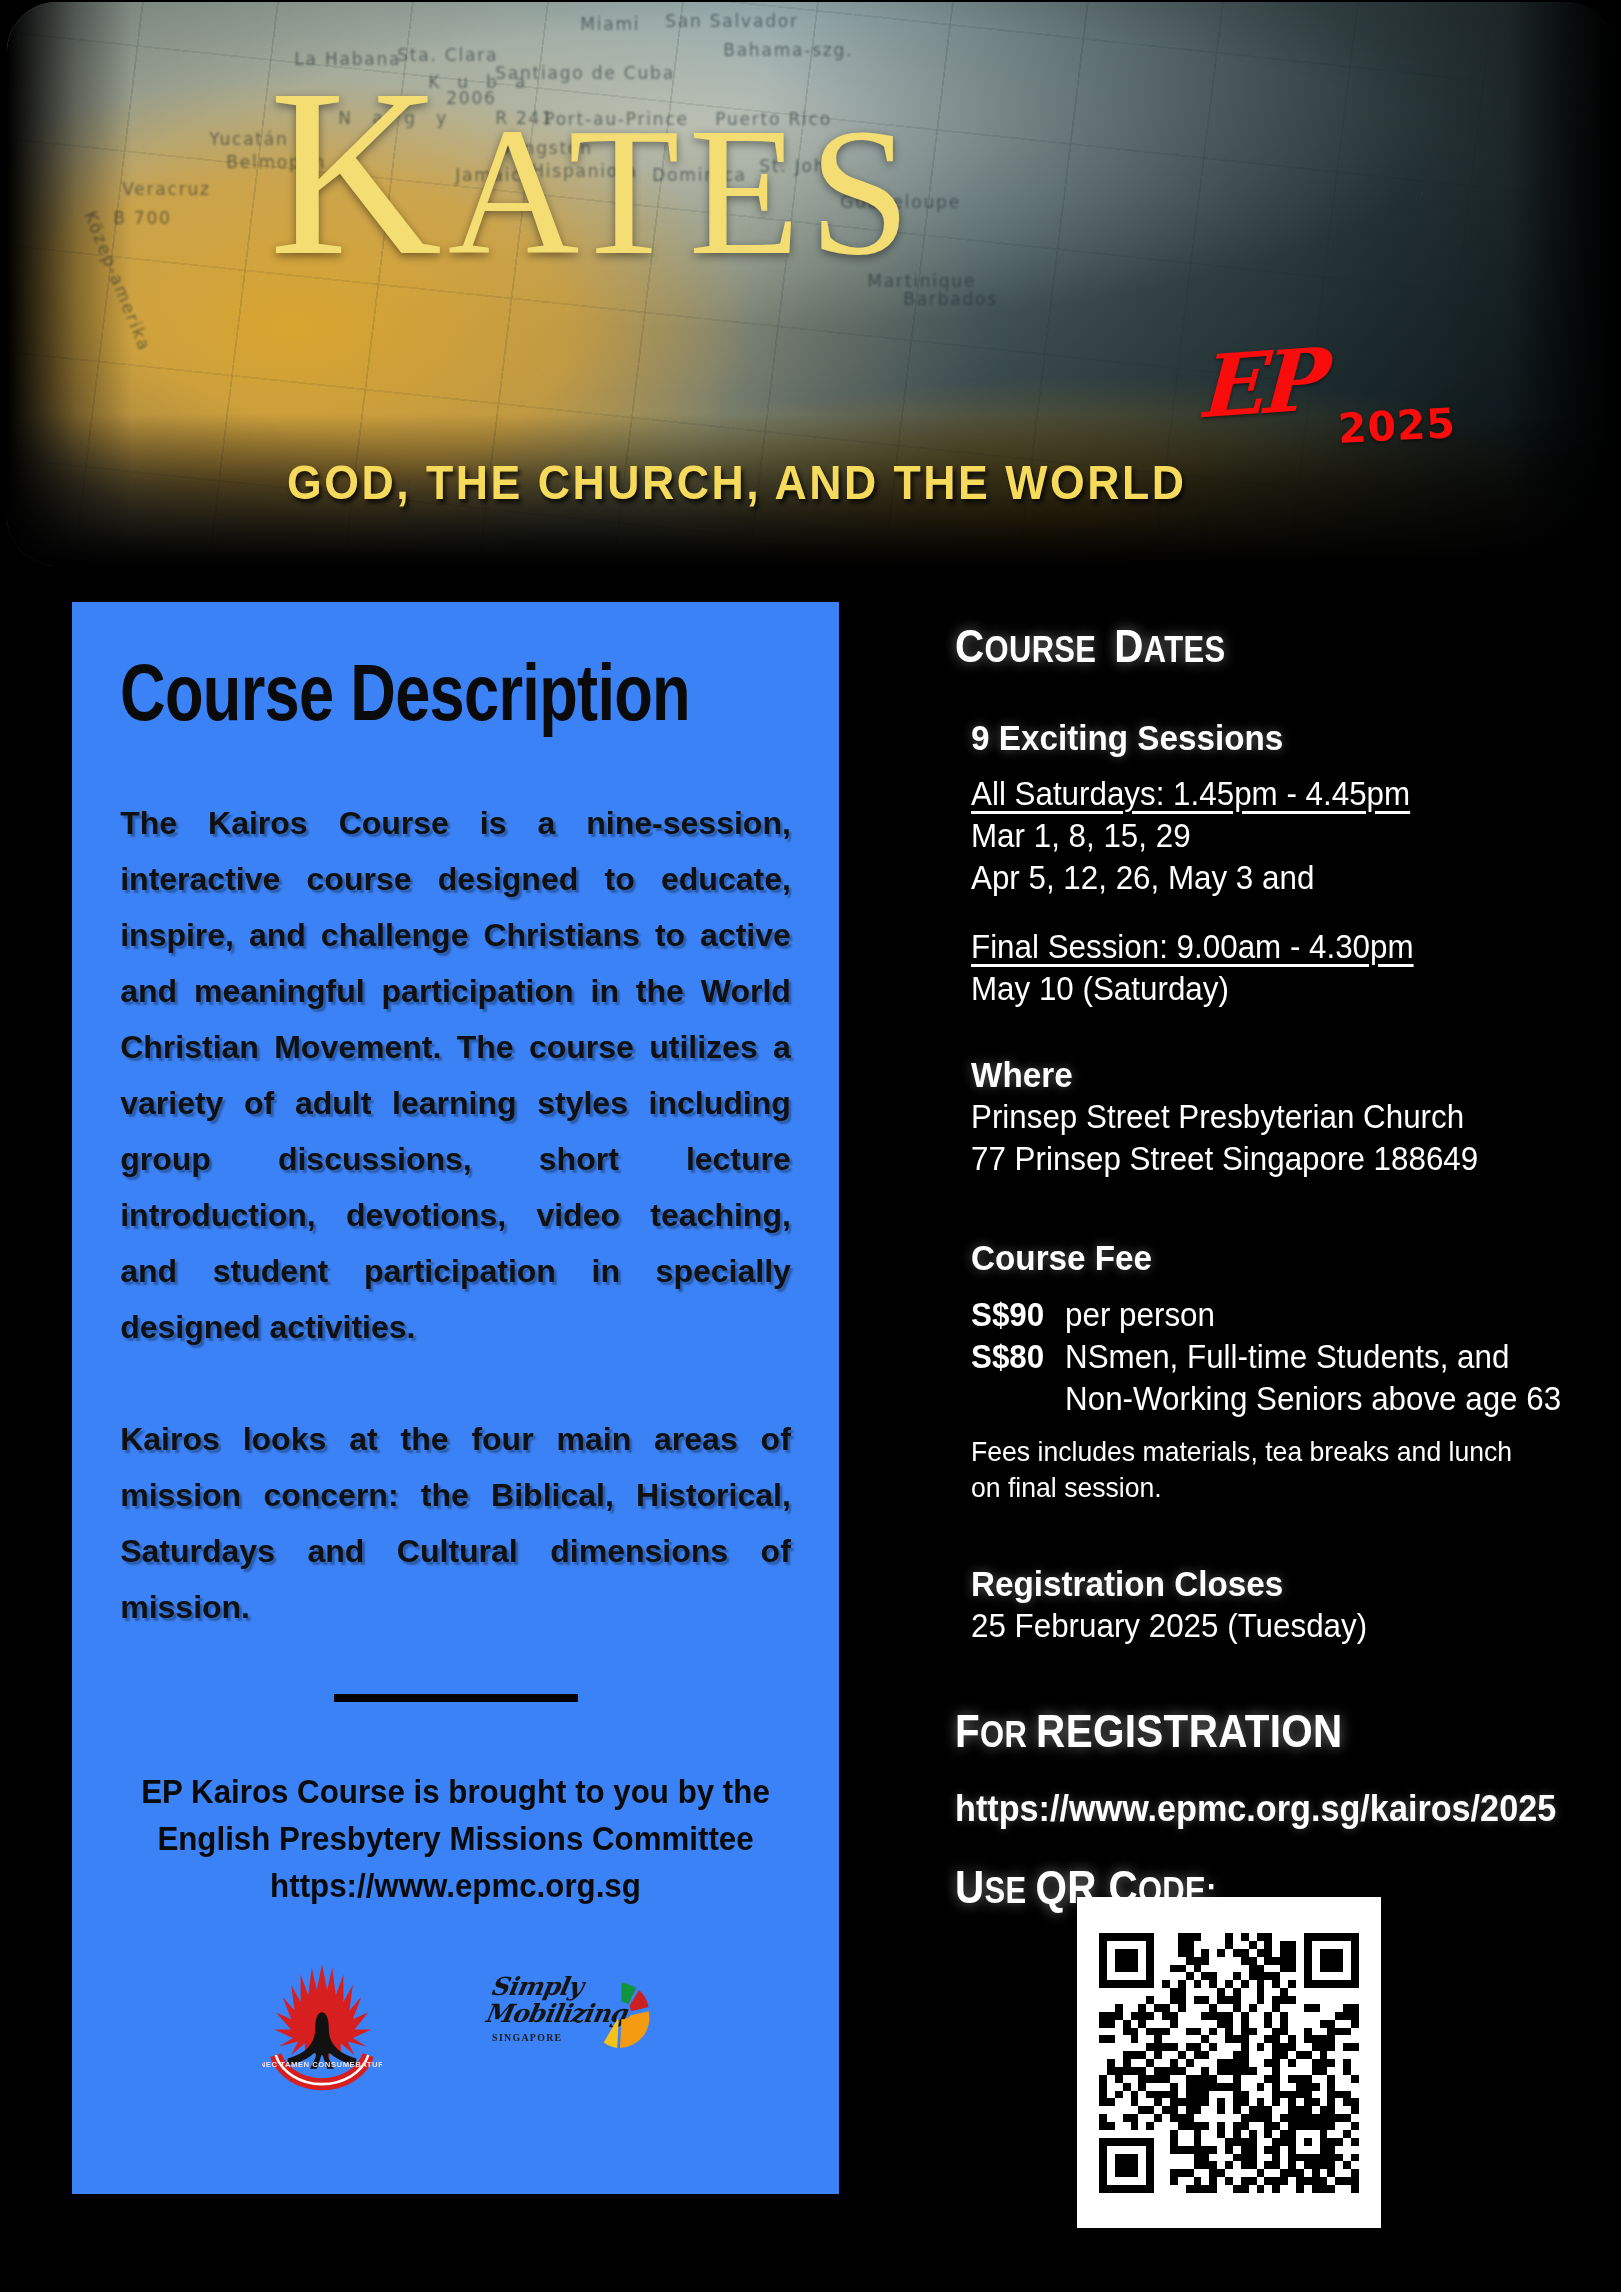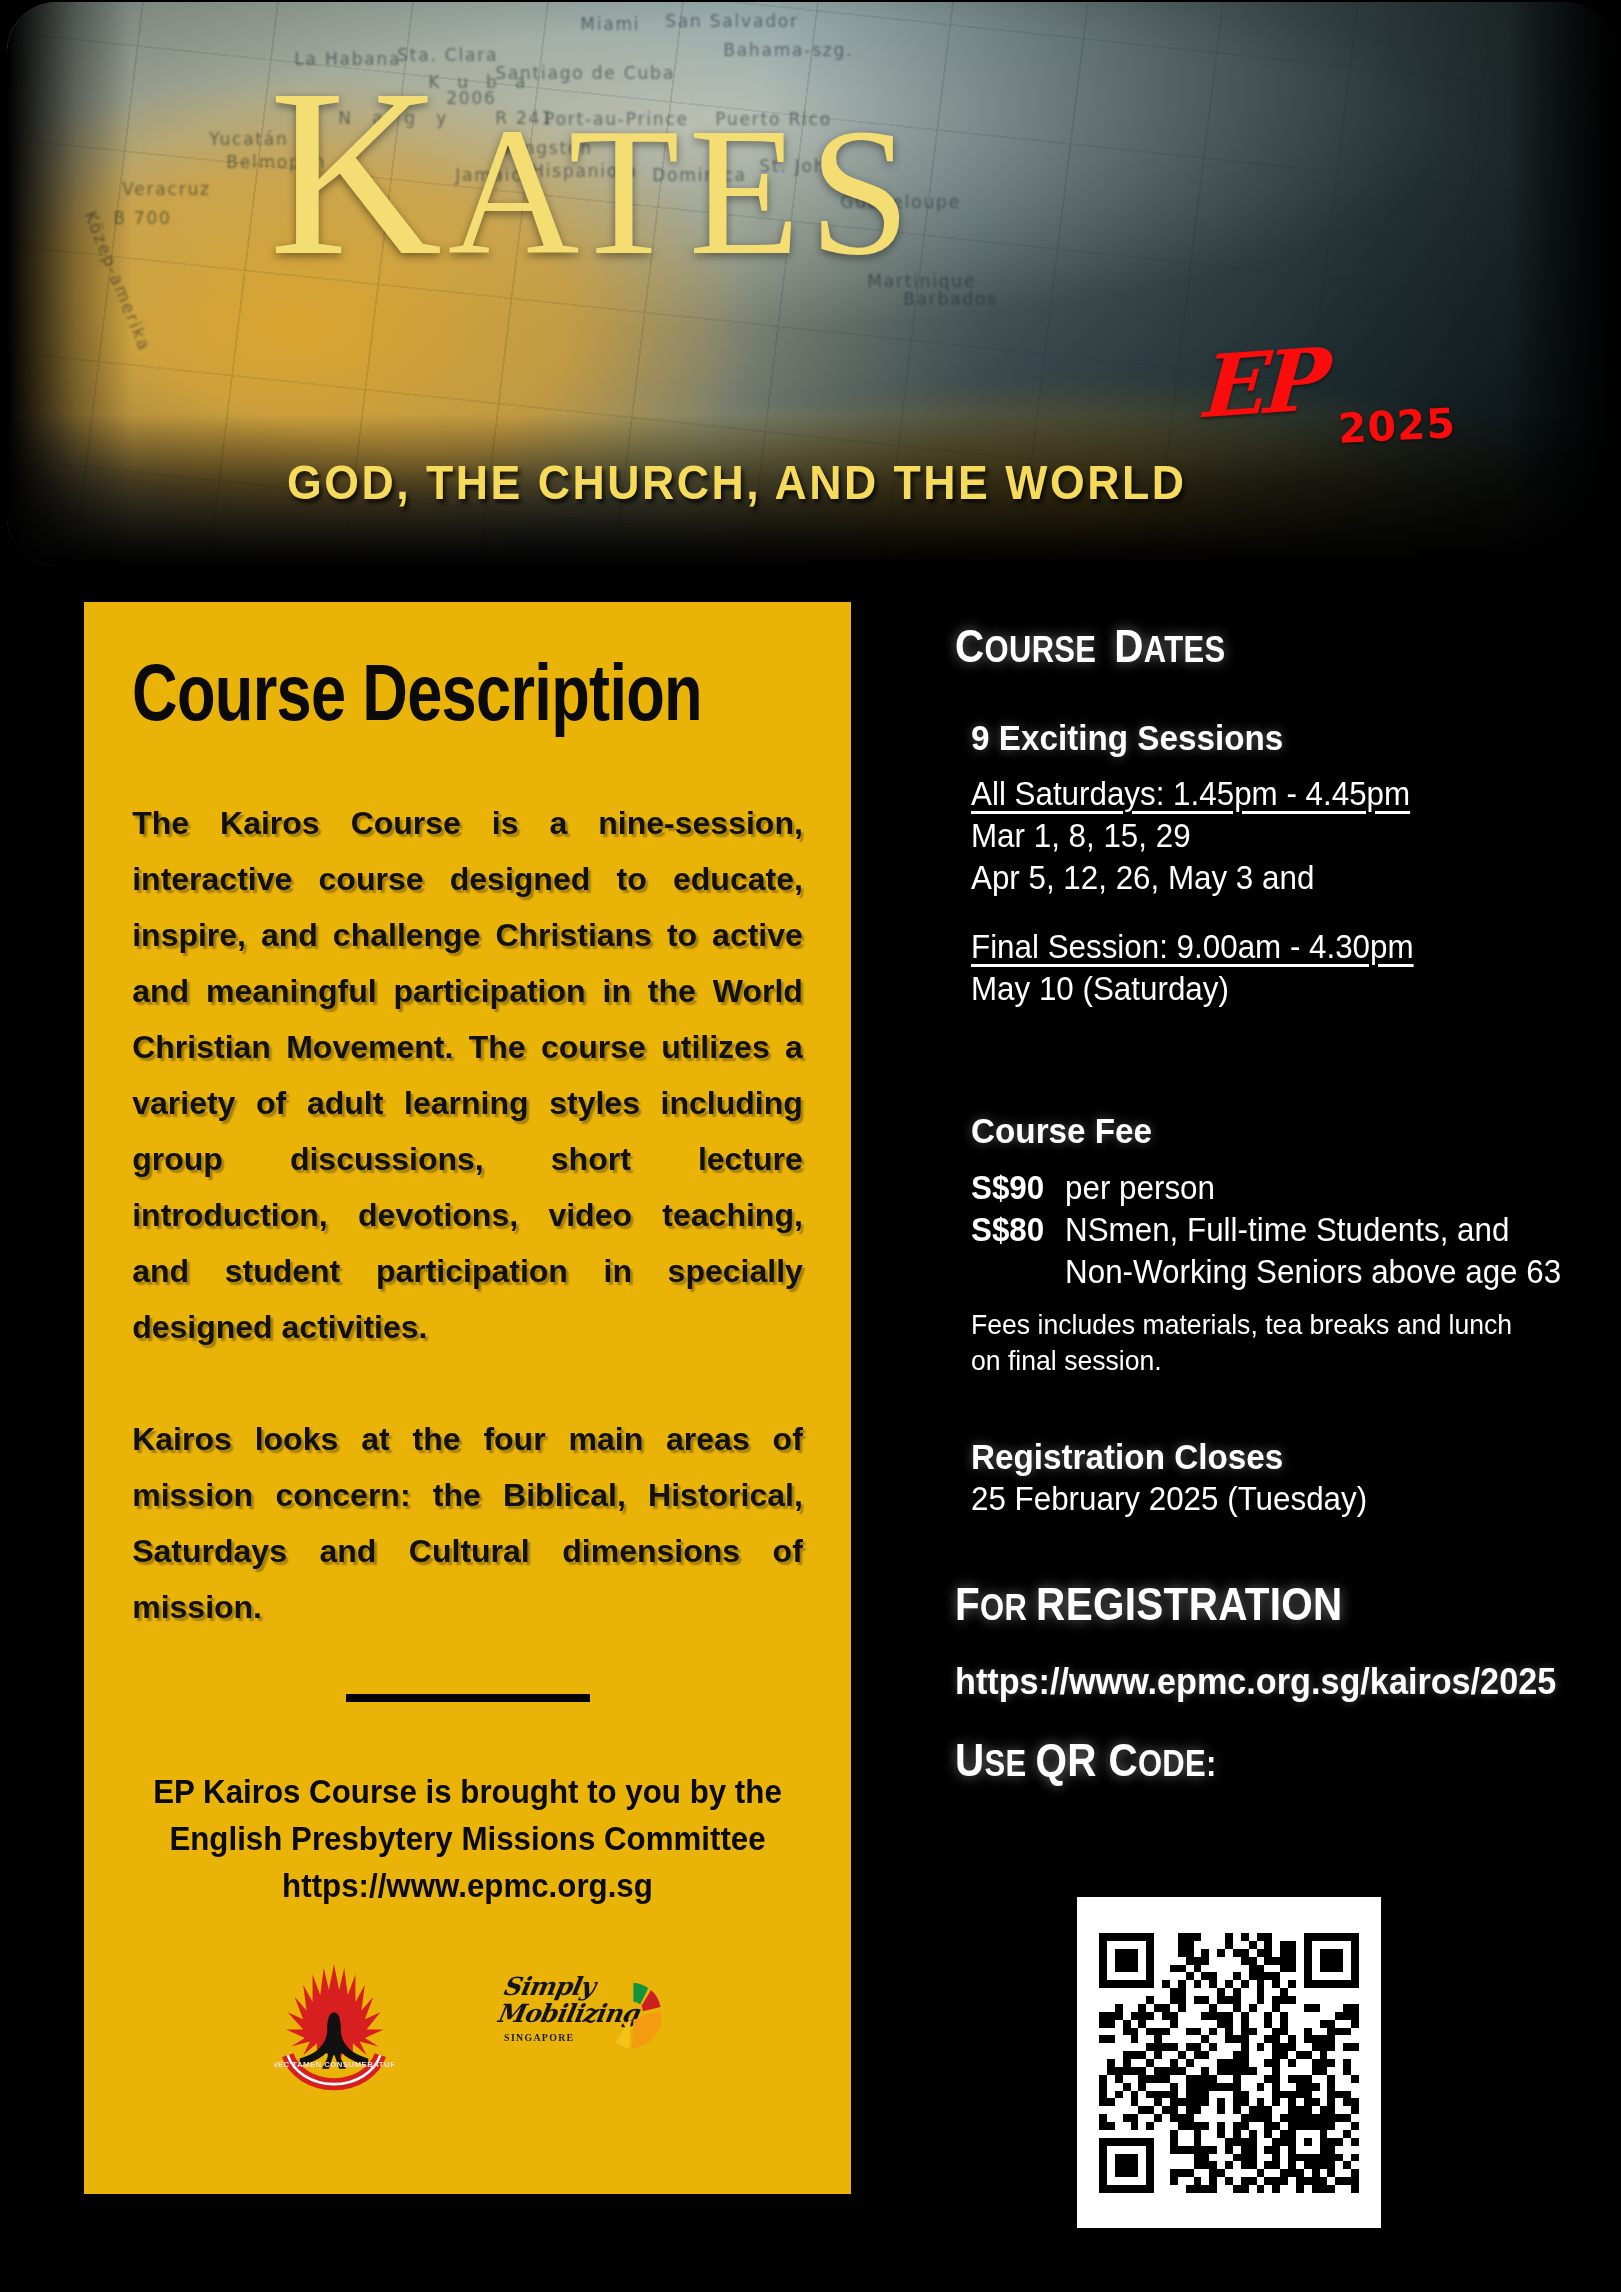--- a/index.html
+++ b/index.html
@@ -170,25 +170,25 @@
     color: #f5da5c;
     text-shadow: 2.7px 3.6px 4.5px rgba(0,0,0,.75);
     transform: scaleX(0.93);
     transform-origin: left center;
     white-space: nowrap;
   }
 
   
   .desc-panel {
     position: absolute;
-    left: 84px;
+    left: 72px;
     top: 602px;
     width: 767px;
     height: 1592px;
-    background: #eab308;
+    background: #3b82f6;
   }
   .desc-inner {
     padding: 38px 41px 0 41px;
   }
   .desc-title {
     font-family: "Liberation Sans Narrow", "Liberation Sans", sans-serif;
     font-weight: 700;
     font-size: 79px;
     line-height: 1;
     color: #0a0a0a;
@@ -476,20 +476,25 @@
       <div class="line u">All Saturdays: 1.45pm - 4.45pm</div>
       <div class="line">Mar 1, 8, 15, 29</div>
       <div class="line">Apr 5, 12, 26, May 3 and</div>
       <div class="gap-m"></div>
       <div class="line u">Final Session: 9.00am - 4.30pm </div>
       <div class="line">May 10 (Saturday)</div>
     </div>
 
     <div class="gap-l"></div>
 
+    <div class="block">
+      <div class="sub-head">Where</div>
+      <div class="line">Prinsep Street Presbyterian Church</div>
+      <div class="line">77 Prinsep Street Singapore 188649</div>
+    </div>
 
     <div class="gap-xl"></div>
 
     <div class="block">
       <div class="sub-head">Course Fee</div>
       <div class="gap-s"></div>
       <div class="line fee-row">
         <span class="fee-amt">S$90</span>
         <span>per person</span>
       </div>

